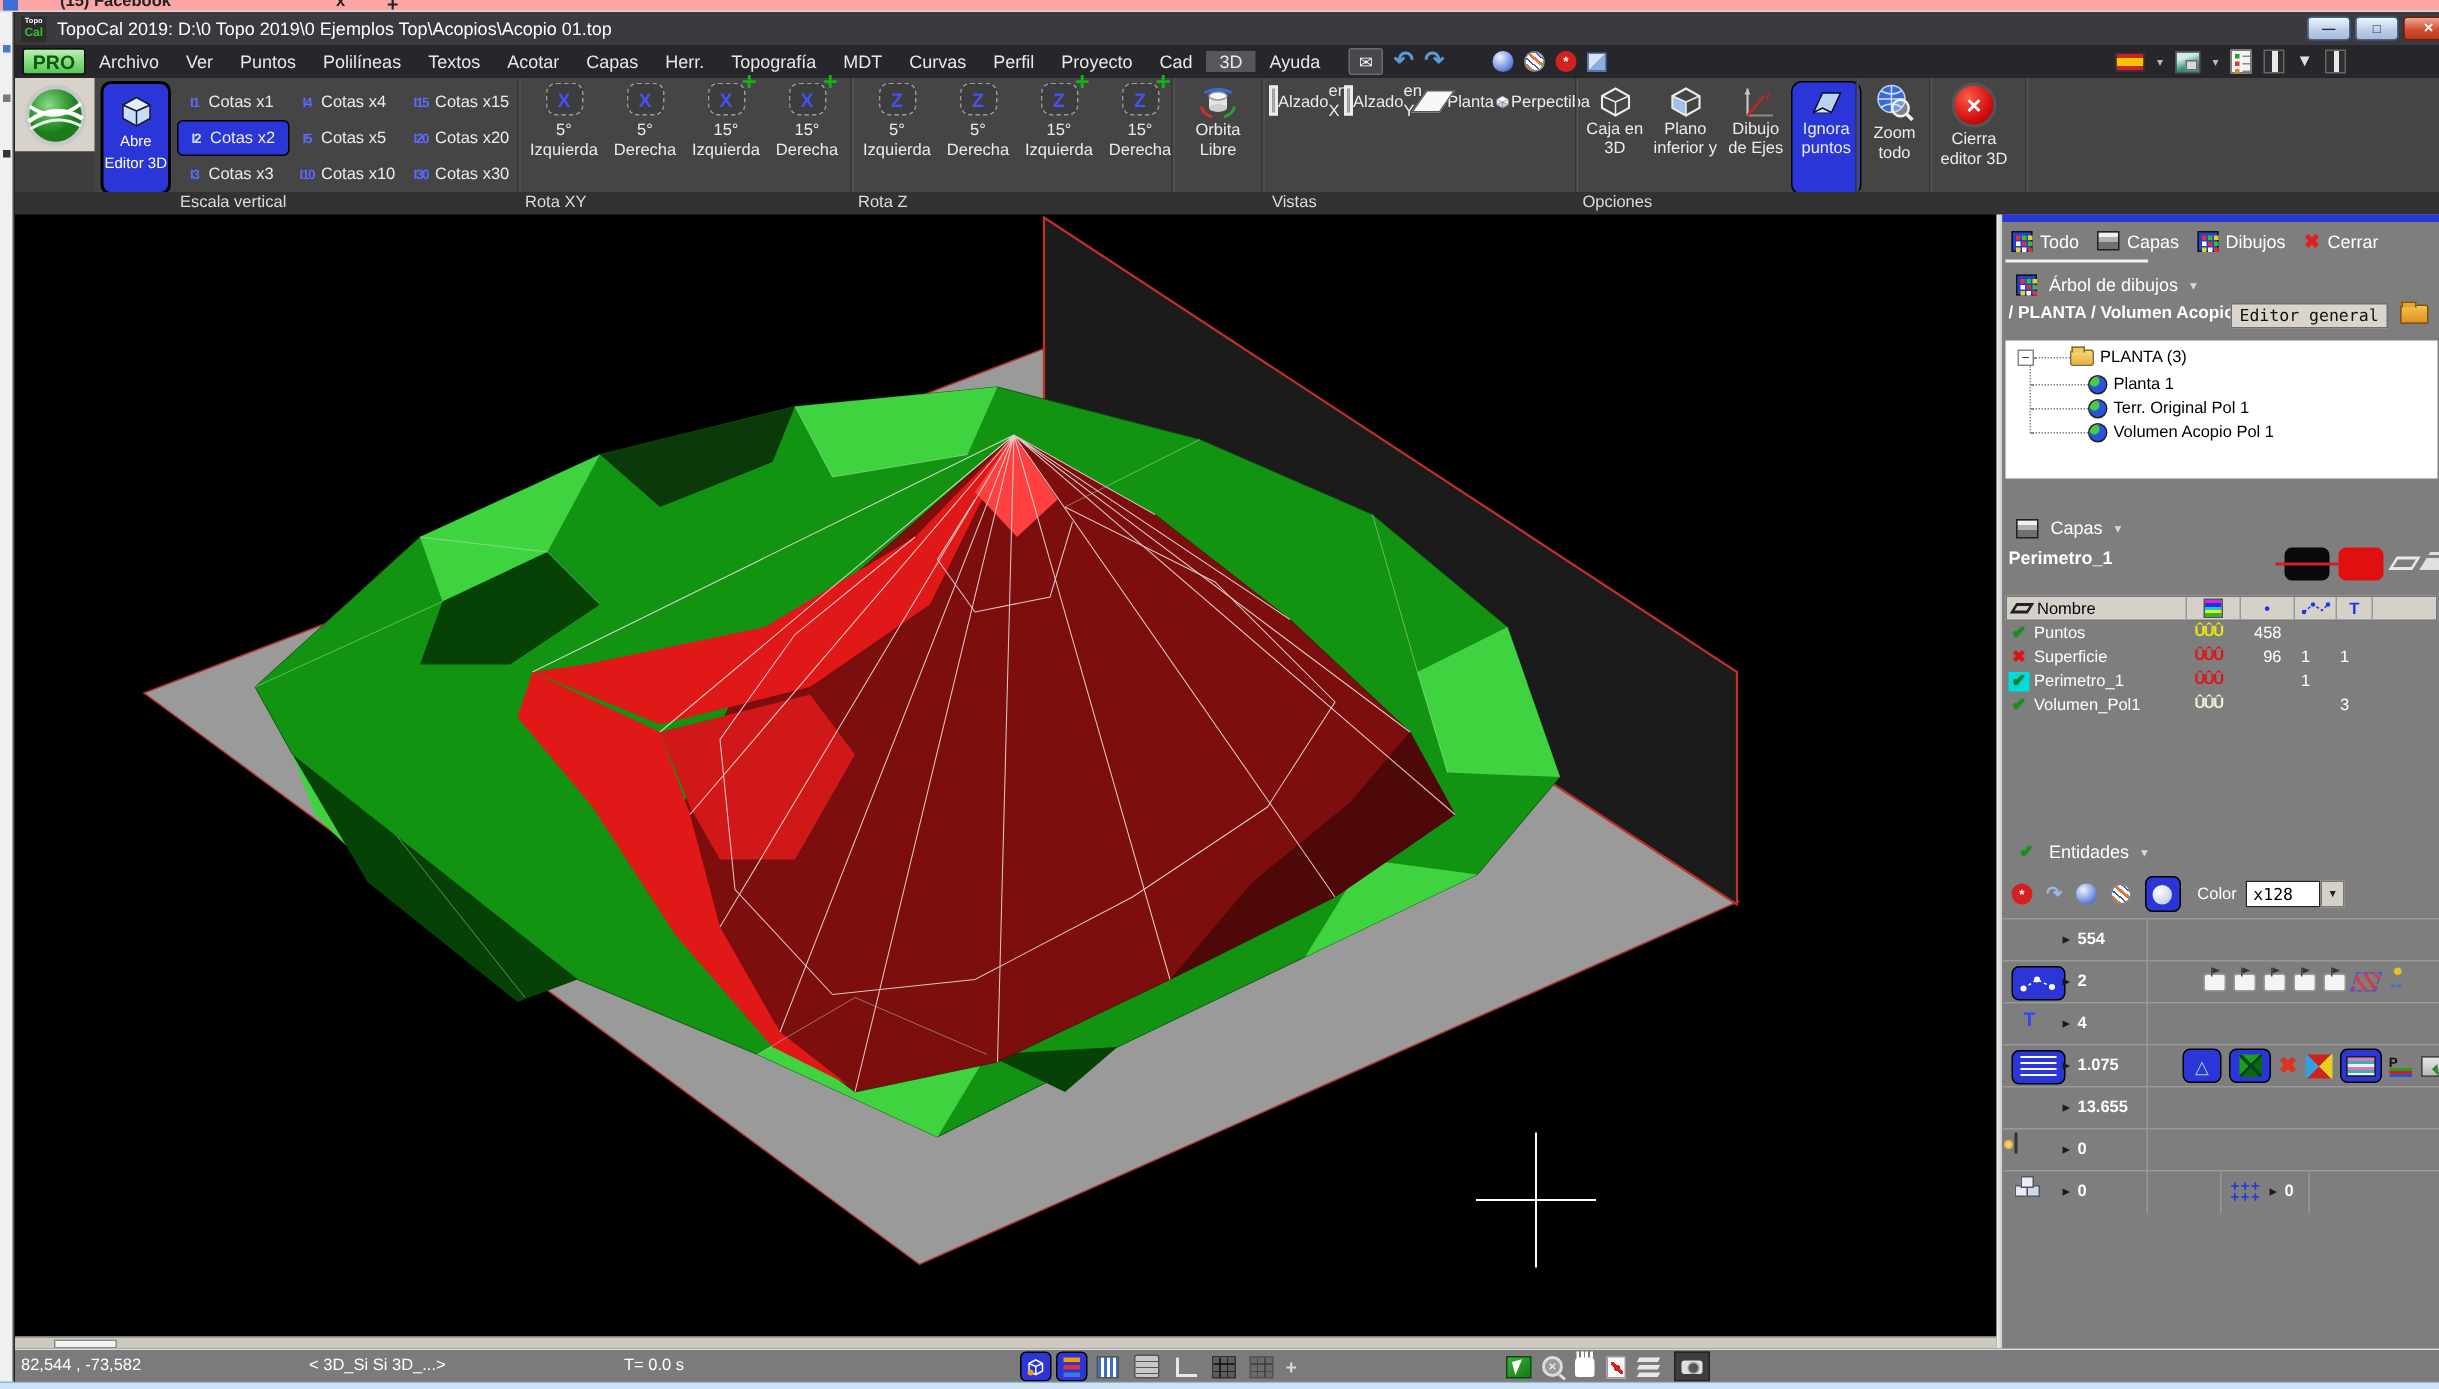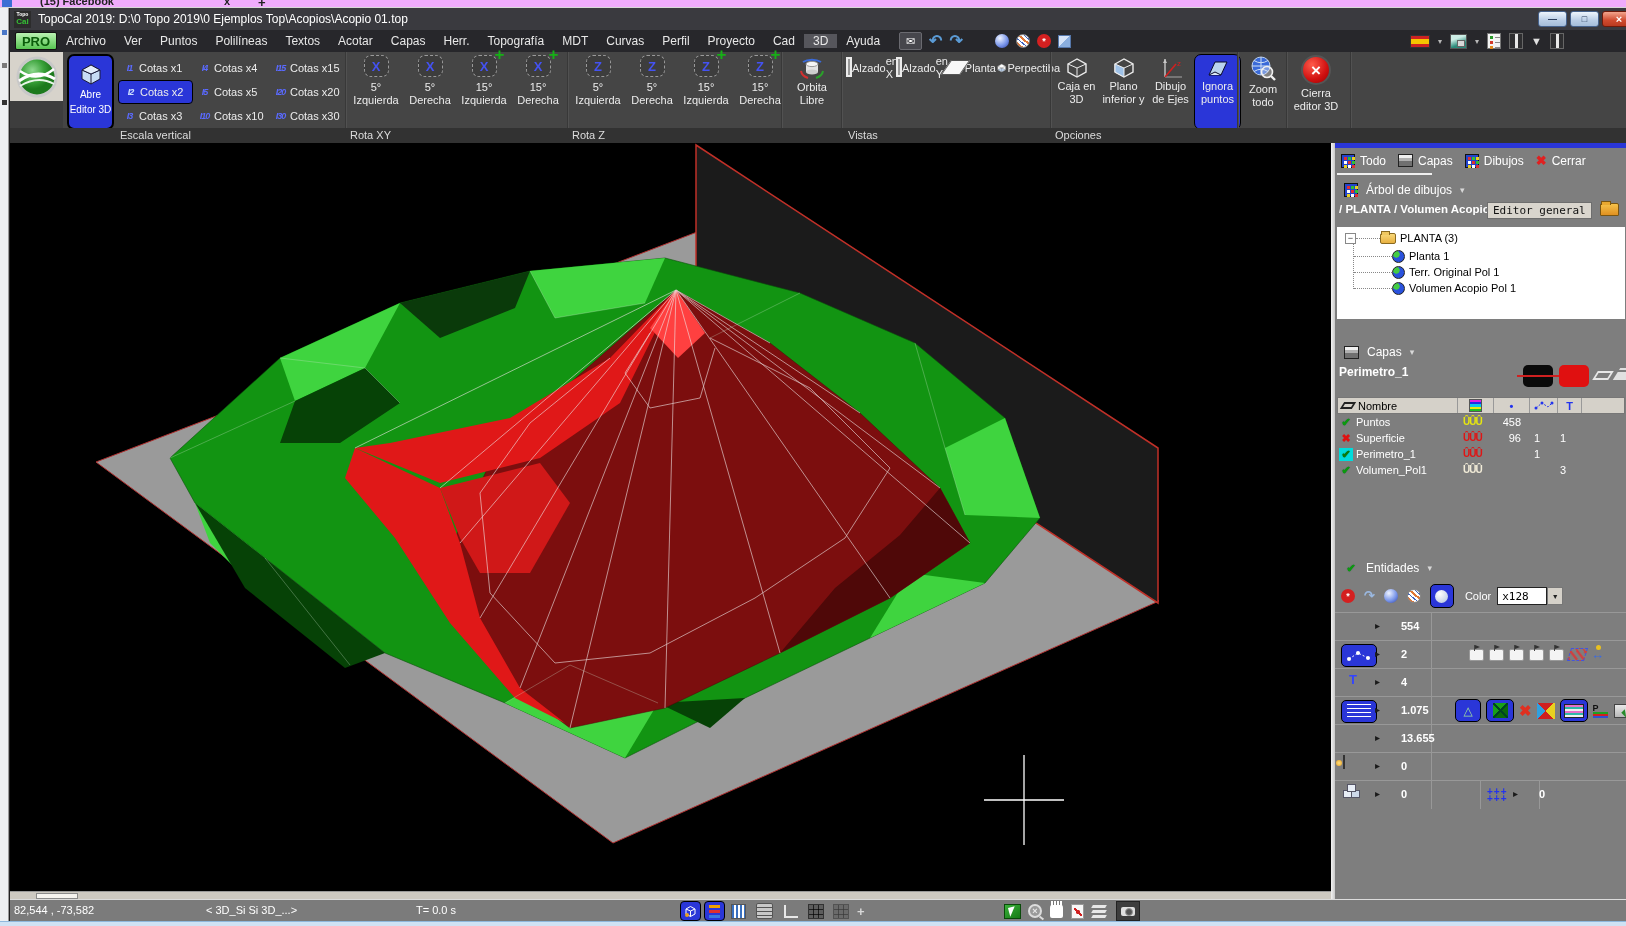--- a/index.html
+++ b/index.html
@@ -1,20 +1,20 @@
 <!DOCTYPE html>
 <html><head>
 <meta charset="utf-8">
 <style>
   * { box-sizing: border-box; margin:0; padding:0; }
   html,body { width:1626px; height:926px; overflow:hidden; background:#fff;
     font-family:"Liberation Sans", sans-serif; position:relative; }
 
   
-  .bg-top { position:absolute; left:0; top:0; width:1626px; height:8px; background:#f0abfc; overflow:hidden; border-bottom:1px solid #d8d8d8;}
+  .bg-top { position:absolute; left:0; top:0; width:1626px; height:8px; background:#fca5a5; overflow:hidden; border-bottom:1px solid #d8d8d8;}
   .bg-top span { position:absolute; top:-5px; font-size:11px; font-weight:bold; color:#222; }
   .bg-top .t1{ left:40px;} .bg-top .t2{ left:224px; } .bg-top .t3{ left:258px; font-size:13px;}
   .bg-top .favicon{ position:absolute; left:2px; top:0; width:10px; height:8px; background:#3b6fd4; }
   .bg-left { position:absolute; left:0; top:8px; width:9px; height:913px; background:#eef0f2; border-right:1px solid #9a9a9a; }
   .bg-left i { position:absolute; left:2px; width:5px; height:5px; background:#4a78c8; }
   .bg-left i.m2{ top:55px; background:#7a7a7a;} .bg-left i.m1{top:22px;} .bg-left i.m3{top:92px; background:#333;}
   .bg-bottom { position:absolute; left:0; top:921px; width:1626px; height:5px; background:#cfe2f4; border-top:1px solid #8fb8dd;}
 
   
   .app { position:absolute; left:9px; top:8px; width:1617px; height:913px; background:#454545; overflow:hidden; border-left:1px solid #222;}
@@ -67,21 +67,21 @@
   .vsep { position:absolute; top:0; bottom:0; width:2px; background:linear-gradient(90deg,#2b2b2b,#5e5e5e); }
   .logo-cell { position:absolute; left:0; top:0; width:53px; height:49px; background:#d7d3cb; display:flex; align-items:center; justify-content:center;}
   .logo-under { position:absolute; left:0; top:49px; width:53px; height:42px; background:#3d3d3d; }
   .abre { position:absolute; left:57px; top:2px; width:47px; height:76px; background:#2a36d8; border:2px solid #000;
     border-radius:7px; color:#fff; font-size:10px; text-align:center; display:flex; flex-direction:column; align-items:center; }
   .abre svg { margin-top:6px; }
   .abre .tx { line-height:12px; margin-top:3px;}
 
   .escala { position:absolute; left:108px; top:4px; width:226px; display:grid; grid-template-columns:75px 76px 75px; grid-auto-rows:24px; }
   .cotas { display:flex; align-items:center; color:#ececec; font-size:11px; padding-left:2px; white-space:nowrap;}
-  .cotas .ci { width:19px; flex:none; color:#5a6aff; font-weight:bold; font-size:9px; text-align:center; letter-spacing:-1px;font-style:italic;}
+  .cotas .ci { width:19px; flex:none; color:#5a6aff; font-weight:bold; font-size:9px; text-align:center; letter-spacing:-1px;}
   .cotas.selected { background:#2a36d8; border:1px solid #000; border-radius:4px; }
   .cotas.selected .ci { color:#cfe0ff; }
 
   .rgroup { position:absolute; top:3px; display:flex; }
   .rbtn { width:54px; display:flex; flex-direction:column; align-items:center; color:#ececec; font-size:11px; line-height:13px; }
   .ricon { width:25px; height:22px; border:1px dashed #9a9a9a; border-radius:7px; position:relative;
     display:flex; align-items:center; justify-content:center; color:#4452f2; font-weight:bold; font-size:13px; margin-bottom:4px; background:#3d3d3d;}
   .ricon .plus { position:absolute; top:-8px; right:-9px; color:#16b016; font-size:17px; font-weight:bold; }
 
   .orbita { position:absolute; left:775px; top:3px; width:54px; display:flex; flex-direction:column; align-items:center; color:#ececec; font-size:11px; line-height:13px;}
@@ -175,21 +175,21 @@
   .cselbox { width:50px; height:18px; background:#fff; border:1px solid #222; color:#000; font-size:11px;
     font-family:"DejaVu Sans Mono", monospace; display:flex; align-items:center; padding-left:4px; }
   .cselbtn { width:16px; height:18px; background:#d5d1c9; border:1px solid #777; color:#222; font-size:7px;
     display:flex; align-items:center; justify-content:center; }
 
   .entrows { position:absolute; left:0; top:469px; width:292px; height:197px; }
   .erow { position:absolute; left:0; width:292px; height:28px; border-top:1px solid #989898; }
   .ecol { position:absolute; left:96px; top:0; width:1px; height:197px; background:#989898; }
   .erow .eico { position:absolute; left:6px; top:3px; }
   .erow .exp { position:absolute; left:40px; top:7px; color:#1a1a1a; font-size:10px; }
-  .erow .cnt { position:absolute; left:50px; top:7px; font-weight:bold; font-size:11px; color:#fff;margin-left:16px; }
+  .erow .cnt { position:absolute; left:50px; top:7px; font-weight:bold; font-size:11px; color:#fff; }
   .bluebtn { width:36px; height:23px; background:#2a36d8; border:1px solid #000; border-radius:5px; display:flex; align-items:center; justify-content:center;}
   .entdot { width:7px; height:7px; border-radius:50%; background:#2233ee; margin:8px 0 0 8px; }
   .eT { color:#3344ff; font-weight:bold; font-size:13px; margin:4px 0 0 8px; }
   .waves { width:24px; height:15px; background:repeating-linear-gradient(#fff 0 1.5px, transparent 1.5px 4px); }
   .waves.or { width:22px; height:14px; background:repeating-linear-gradient(#e8a020 0 1.5px, transparent 1.5px 4.5px); margin:4px 0 0 2px;}
   .imgico { width:18px; height:14px; border:1px solid #333; background:linear-gradient(120deg,#2a9a4a 0 55%, #2a62c8 55%); position:relative; margin:4px 0 0 2px;}
   .imgico::after { content:""; position:absolute; right:2px; bottom:2px; width:6px; height:6px; border-radius:50%; background:radial-gradient(#ffe080,#e8a020); }
   .cubes { position:relative; width:22px; height:16px; margin:4px 0 0 2px;}
   .cubes i { position:absolute; width:9px; height:8px; background:#e8eef6; border:1px solid #556; }
   .cubes i:nth-child(1){ left:0; top:6px;} .cubes i:nth-child(2){ left:8px; top:6px; background:#cdd9ea;} .cubes i:nth-child(3){ left:4px; top:0;}

